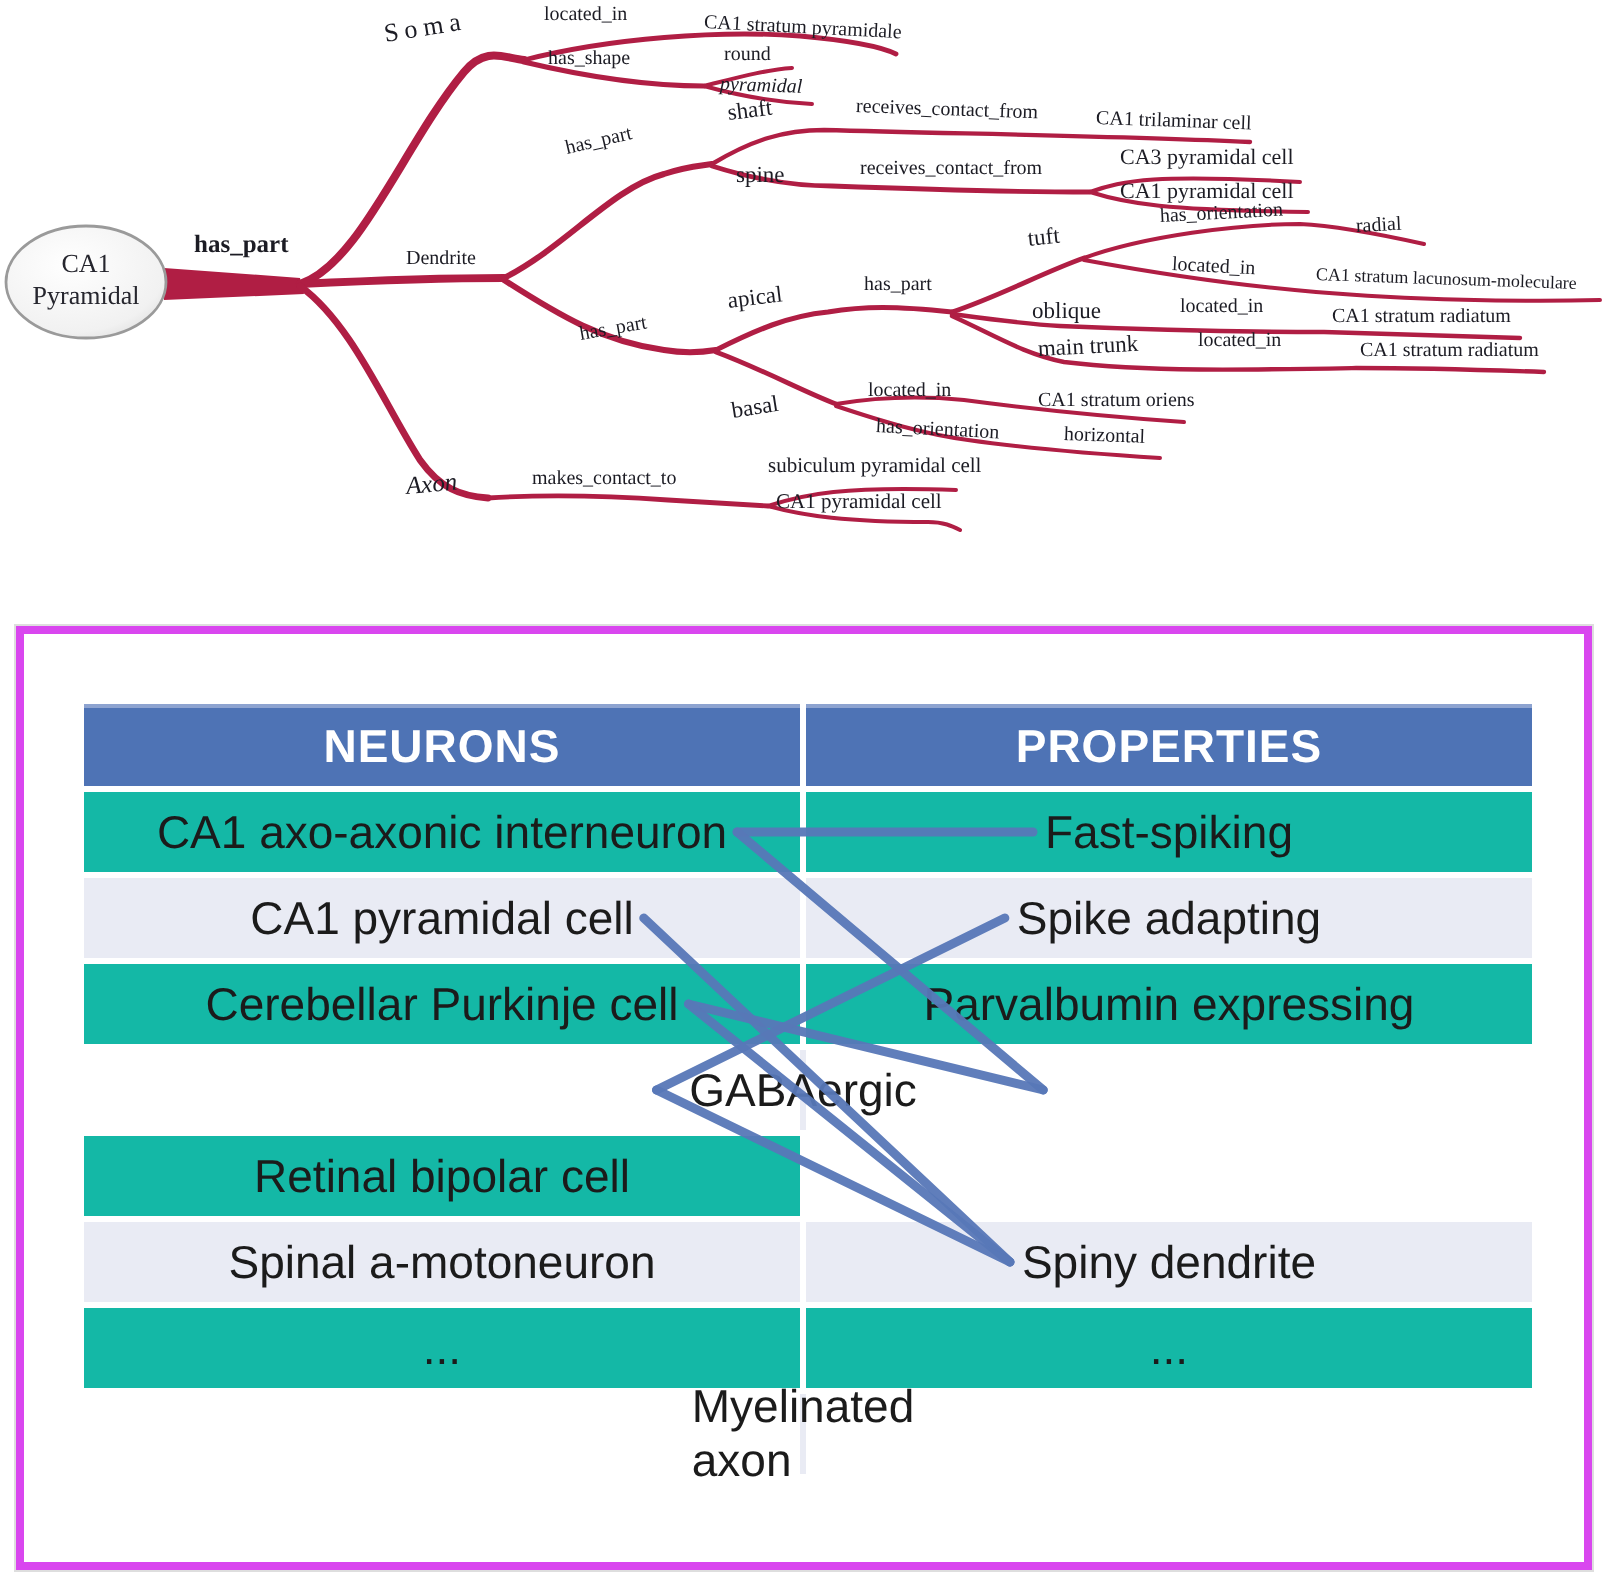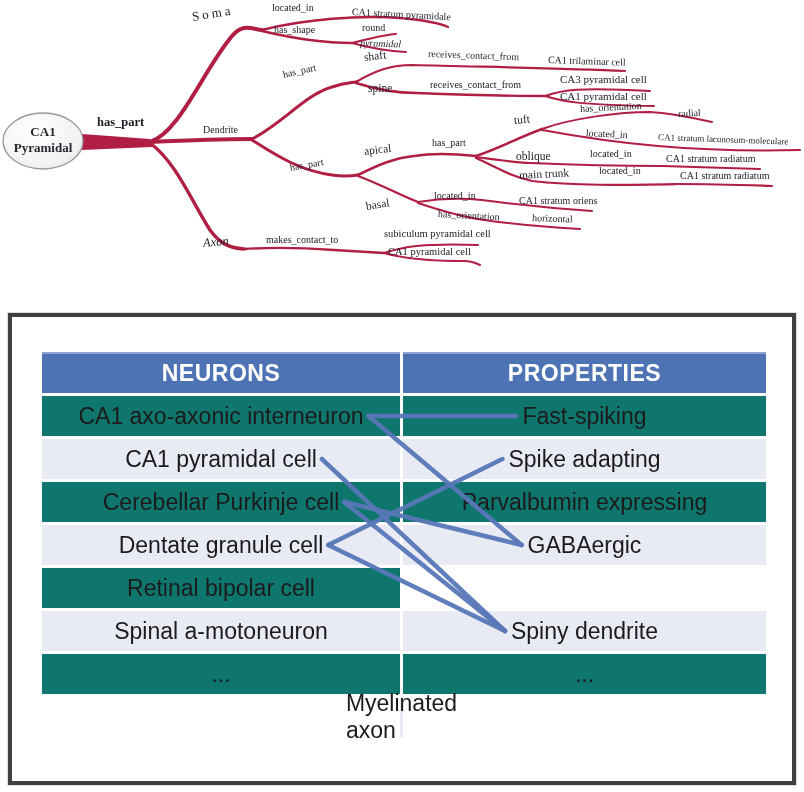--- a/index.html
+++ b/index.html
@@ -9,34 +9,34 @@
   
   #mindmap{position:absolute;left:0;top:0;width:804px;height:300px;}
   #mindmap svg{position:absolute;left:0;top:0;}
   .mm-label{position:absolute;font-family:"Liberation Serif",serif;color:#1c1c24;
     white-space:nowrap;line-height:1;transform-origin:left center;}
   .rel{font-size:10px;}
   .part{font-size:11.5px;}
   .leaf{font-size:10px;}
   .bold{font-weight:bold;}
   #root-label{position:absolute;left:8px;top:124px;width:70px;text-align:center;
-    font-family:"Liberation Serif",serif;font-weight:bold;font-size:13px;color:#26262e;line-height:1.2;}
+    font-family:"Liberation Serif",serif;font-weight:normal;font-size:13px;color:#26262e;line-height:1.2;}
 
   
   #panel{position:absolute;left:8px;top:313px;width:780px;height:464px;background:#fff;
-    border:4px solid #404040;box-shadow:0 0 0 1px #dedede;}
+    border:4px solid #d946ef;box-shadow:0 0 0 1px #dedede;}
   #match-table{position:absolute;left:30px;top:35px;width:724px;}
   .t-row{display:grid;grid-template-columns:358px 3px 363px;margin-bottom:3px;}
   .t-head .t-cell{background:#4e73b5;border-top:2px solid #8da3d0;height:39px;
     display:flex;align-items:center;justify-content:center;
     color:#fff;font-weight:bold;font-size:23px;letter-spacing:.5px;}
   .t-cell{height:40px;display:flex;align-items:center;justify-content:center;
     font-size:23px;color:#1b1b1b;}
   .gap{background:#fff;}
-  .row-dark .t-cell{background:#0f766e;}
+  .row-dark .t-cell{background:#14b8a6;}
   .row-light .t-cell{background:#e9ebf4;}
 
   #connector-svg{position:absolute;left:0;top:0;width:804px;height:792px;pointer-events:none;}
 </style>
 </head>
 <body>
 
 <div id="stage">
 
   <div id="mindmap">
@@ -167,23 +167,20 @@
           <div class="t-row row-dark">
             <div class="t-cell neuron-cell">
               <span>Cerebellar Purkinje cell</span>
             </div>
             <div class="gap"></div>
             <div class="t-cell property-cell">
               <span>Parvalbumin expressing</span>
             </div>
           </div>
           <div class="t-row row-light">
-            <div class="t-cell neuron-cell">
-              <span>Dentate granule cell</span>
-            </div>
             <div class="gap"></div>
             <div class="t-cell property-cell">
               <span>GABAergic</span>
             </div>
           </div>
           <div class="t-row row-dark">
             <div class="t-cell neuron-cell">
               <span>Retinal bipolar cell</span>
             </div>
             <div class="gap"></div>

